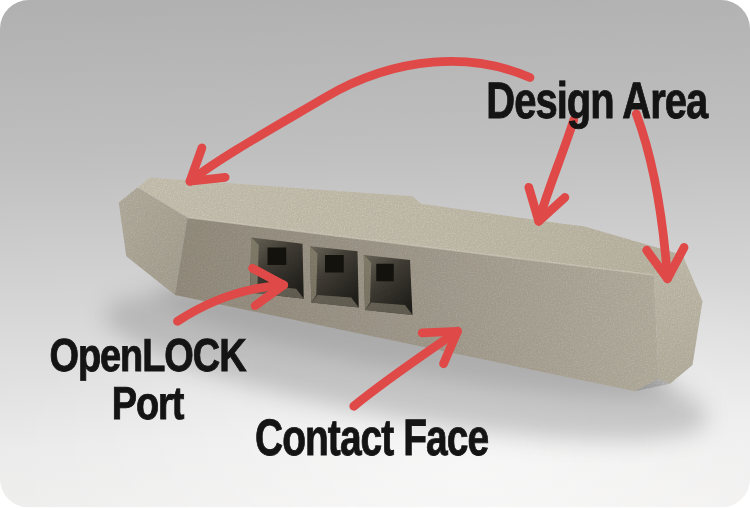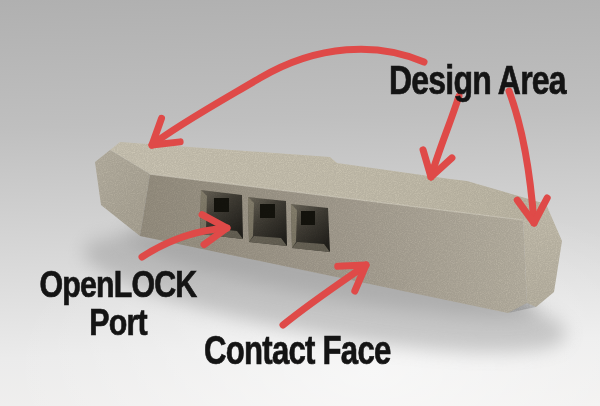--- a/index.html
+++ b/index.html
@@ -5,20 +5,21 @@
   html, body { margin: 0; padding: 0; }
   #stage {
     position: relative;
     width: 600px;
     height: 406px;
     overflow: hidden;
     background:
       radial-gradient(ellipse 520px 260px at 62% 92%, rgba(255,255,255,0.55), rgba(255,255,255,0) 70%),
       linear-gradient(178deg, #b0b0b0 0%, #bfbfbf 30%, #d9d9d9 62%, #ebebeb 84%, #f1f0ef 100%);
     font-family: "Liberation Sans", sans-serif;
+    border-radius: 23px;
   }
   #render-svg { position: absolute; left: 0; top: 0; }
   .label {
     position: absolute;
     font-family: "Liberation Sans", sans-serif;
     font-weight: 700;
     color: #141414;
     -webkit-text-stroke: 0.7px #141414;
     letter-spacing: -1px;
     white-space: nowrap;

